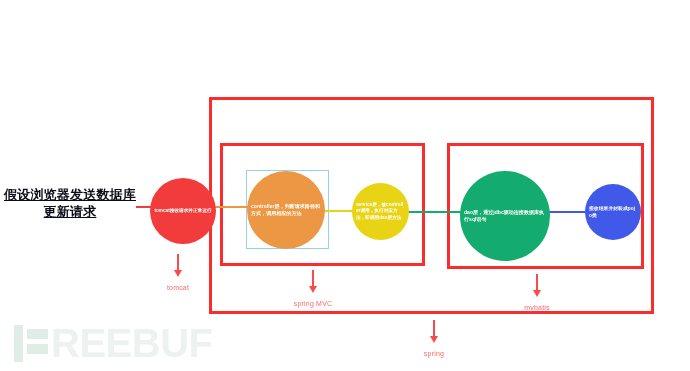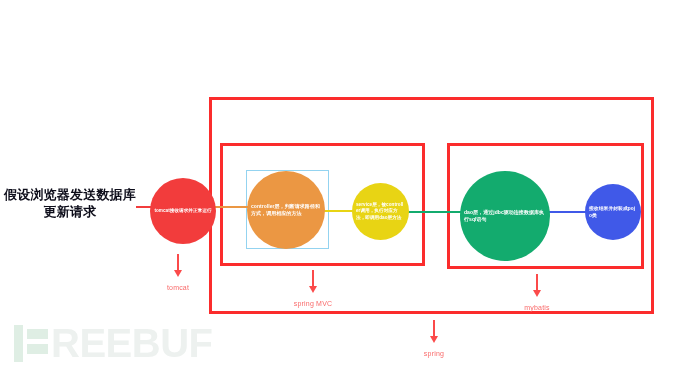--- a/index.html
+++ b/index.html
@@ -23,20 +23,21 @@
     position: absolute;
     left: 4px;
     top: 186px;
     width: 132px;
     text-align: center;
     font-size: 13px;
     font-weight: bold;
     line-height: 17px;
     color: #0d0d1a;
     letter-spacing: 0.2px;
+    text-decoration: underline;
   }
 
   
   .rbox {
     position: absolute;
     border: 3px solid #fb2c2c;
     background: transparent;
     box-sizing: border-box;
   }
   .rbox.outer { left: 209px; top: 97px; width: 445px; height: 217px; }

